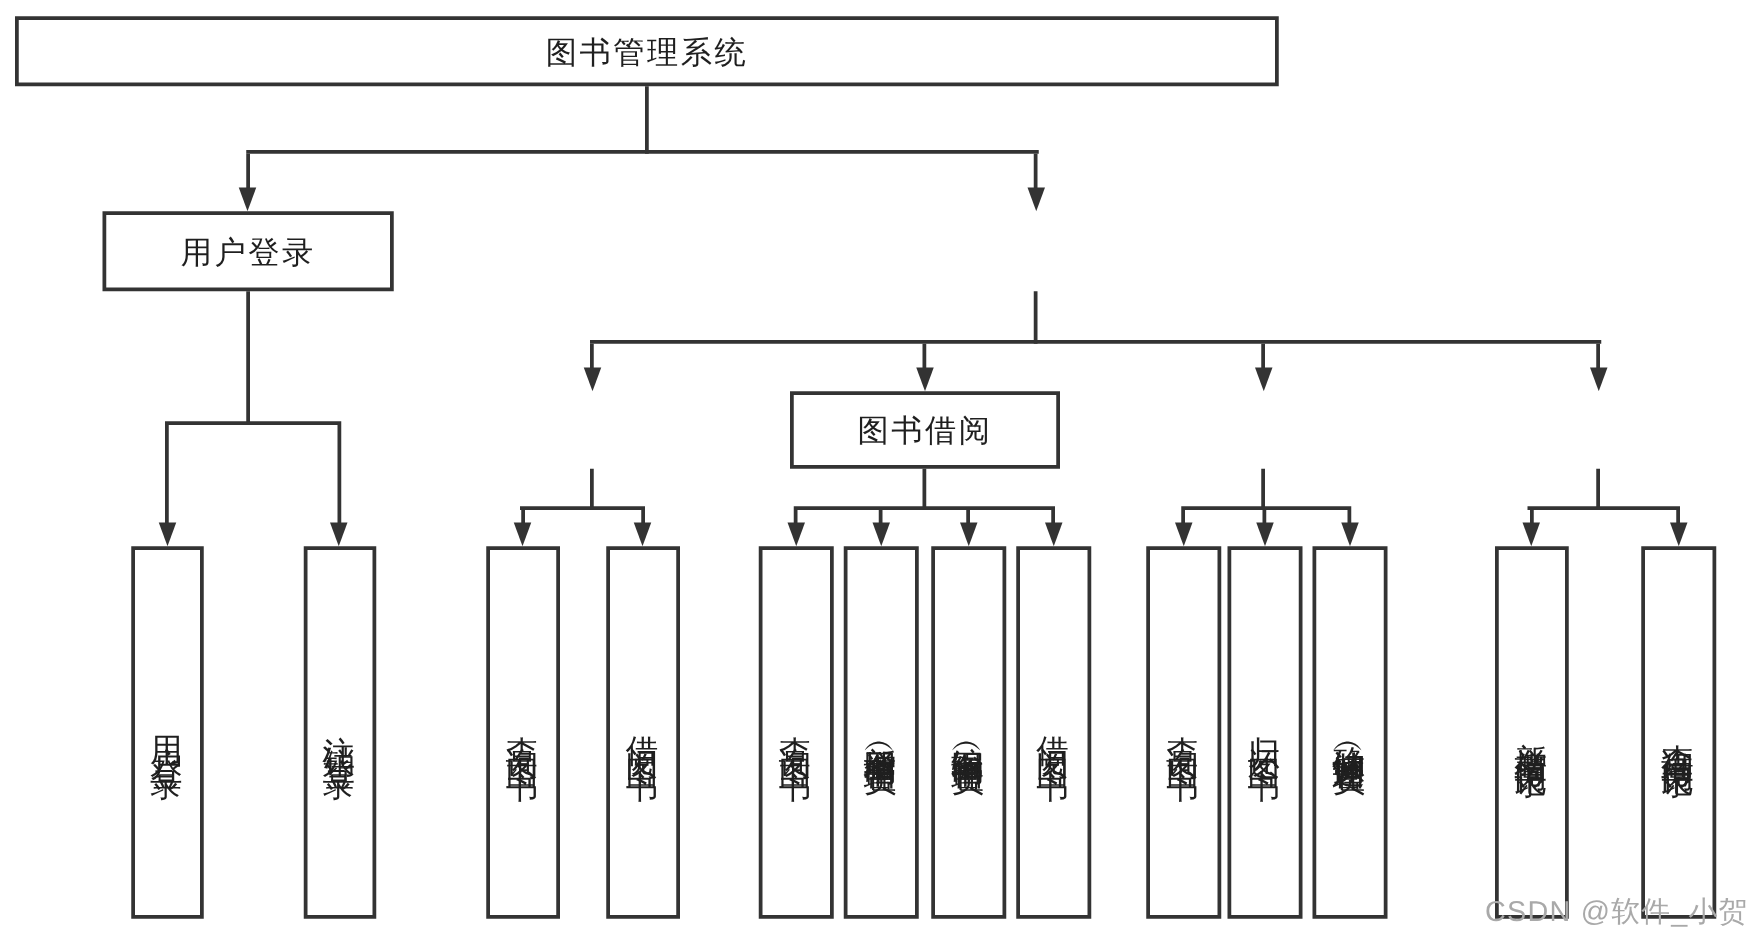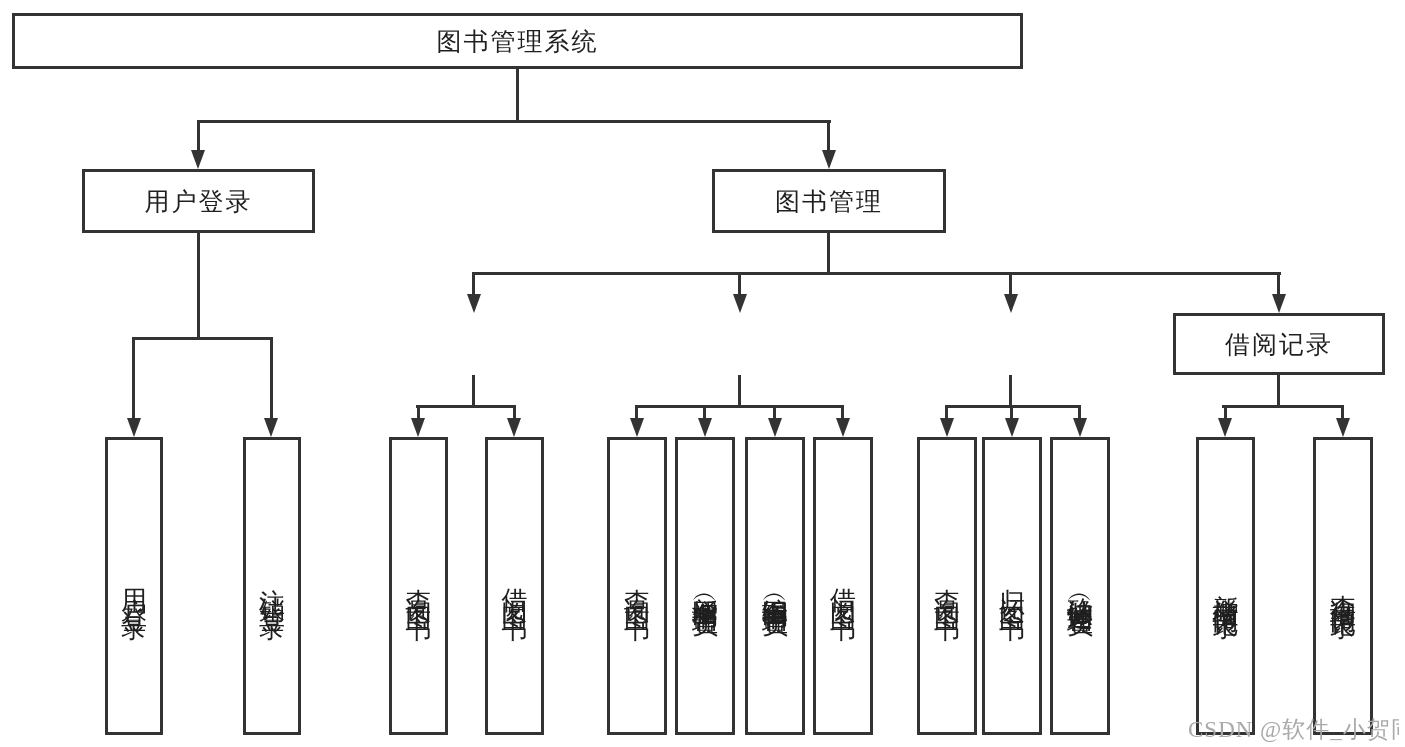--- a/index.html
+++ b/index.html
@@ -1,21 +1,21 @@
 <!DOCTYPE html>
 <html><head>
 <meta charset="utf-8">
 <style>
   html,body{margin:0;padding:0;background:#ffffff;}
   #stage{
     position:relative;
     width:1399px;height:747px;
     background:#ffffff;
     overflow:hidden;
-    font-family:Liberation Serif, serif;
+    font-family:Liberation Sans, sans-serif;
   }
   .node{
     position:absolute;
     box-sizing:border-box;
     border:3px solid #333333;
     background:#ffffff;
     display:flex;align-items:center;justify-content:center;
     font-size:25px;letter-spacing:2px;color:#1f1f1f;
     white-space:nowrap;
   }
@@ -49,23 +49,22 @@
   }
 </style>
 </head>
 <body>
 
 <div id="stage">
 
   <div class="node" style="left:12px;top:13px;width:1011px;height:56px">图书管理系统</div>
 
   <div class="node" style="left:82px;top:169px;width:233px;height:64px">用户登录</div>
-  <div class="node" style="left:712px;top:169px;width:234px;height:64px">图书管理</div>
 
-  <div class="node" style="left:1173px;top:313px;width:212px;height:62px">借阅记录</div>
+  <div class="node" style="left:632px;top:313px;width:216px;height:62px">图书借阅</div>
 
   <div class="vnode ls-wide" style="left:105px;top:437px;width:58px;height:298px">用户登录</div>
   <div class="vnode ls-wide" style="left:243px;top:437px;width:58px;height:298px">注销登录</div>
 
   <div class="vnode ls-wide" style="left:389px;top:437px;width:59px;height:298px">查询图书</div>
   <div class="vnode ls-wide" style="left:485px;top:437px;width:59px;height:298px">借阅图书</div>
 
   <div class="vnode ls-wide" style="left:607px;top:437px;width:60px;height:298px">查询图书</div>
   <div class="vnode ls-tight" style="left:675px;top:437px;width:60px;height:298px">新增图书（管理员）</div>
   <div class="vnode ls-tight" style="left:745px;top:437px;width:60px;height:298px">编辑图书（管理员）</div>

